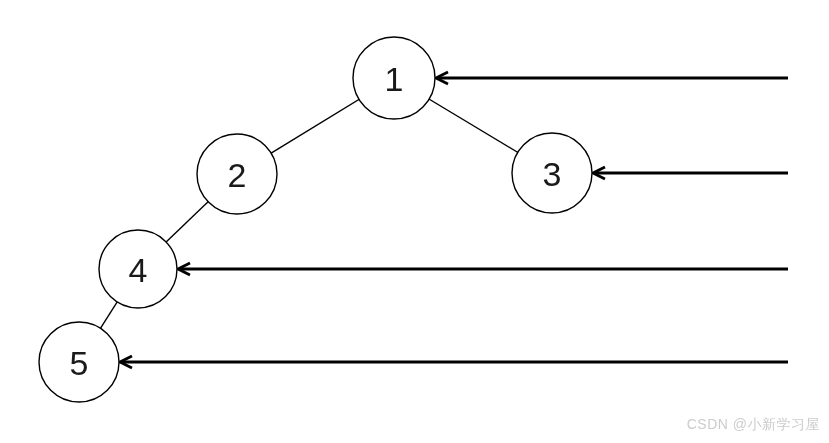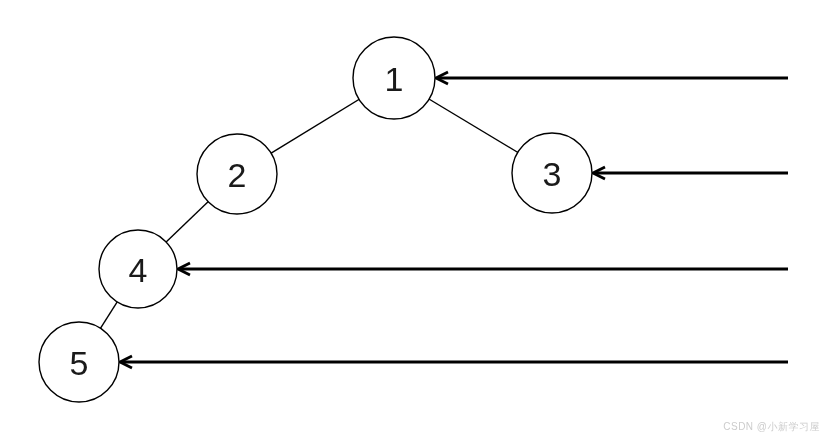--- a/index.html
+++ b/index.html
@@ -22,21 +22,21 @@
   }
   .node-label {
     font-family: "Liberation Sans", sans-serif;
     font-size: 34px;
     fill: #1a1a1a;
   }
   .watermark {
     position: absolute;
     right: 9px;
     bottom: 9px;
-    font-size: 10px;
+    font-size: 14px;
     letter-spacing: 0.5px;
     color: #cccccc;
     user-select: none;
   }
 </style>
 </head>
 <body>
 
 <div class="canvas">
   <svg id="diagram-svg" width="829" height="443" viewBox="0 0 829 443">

